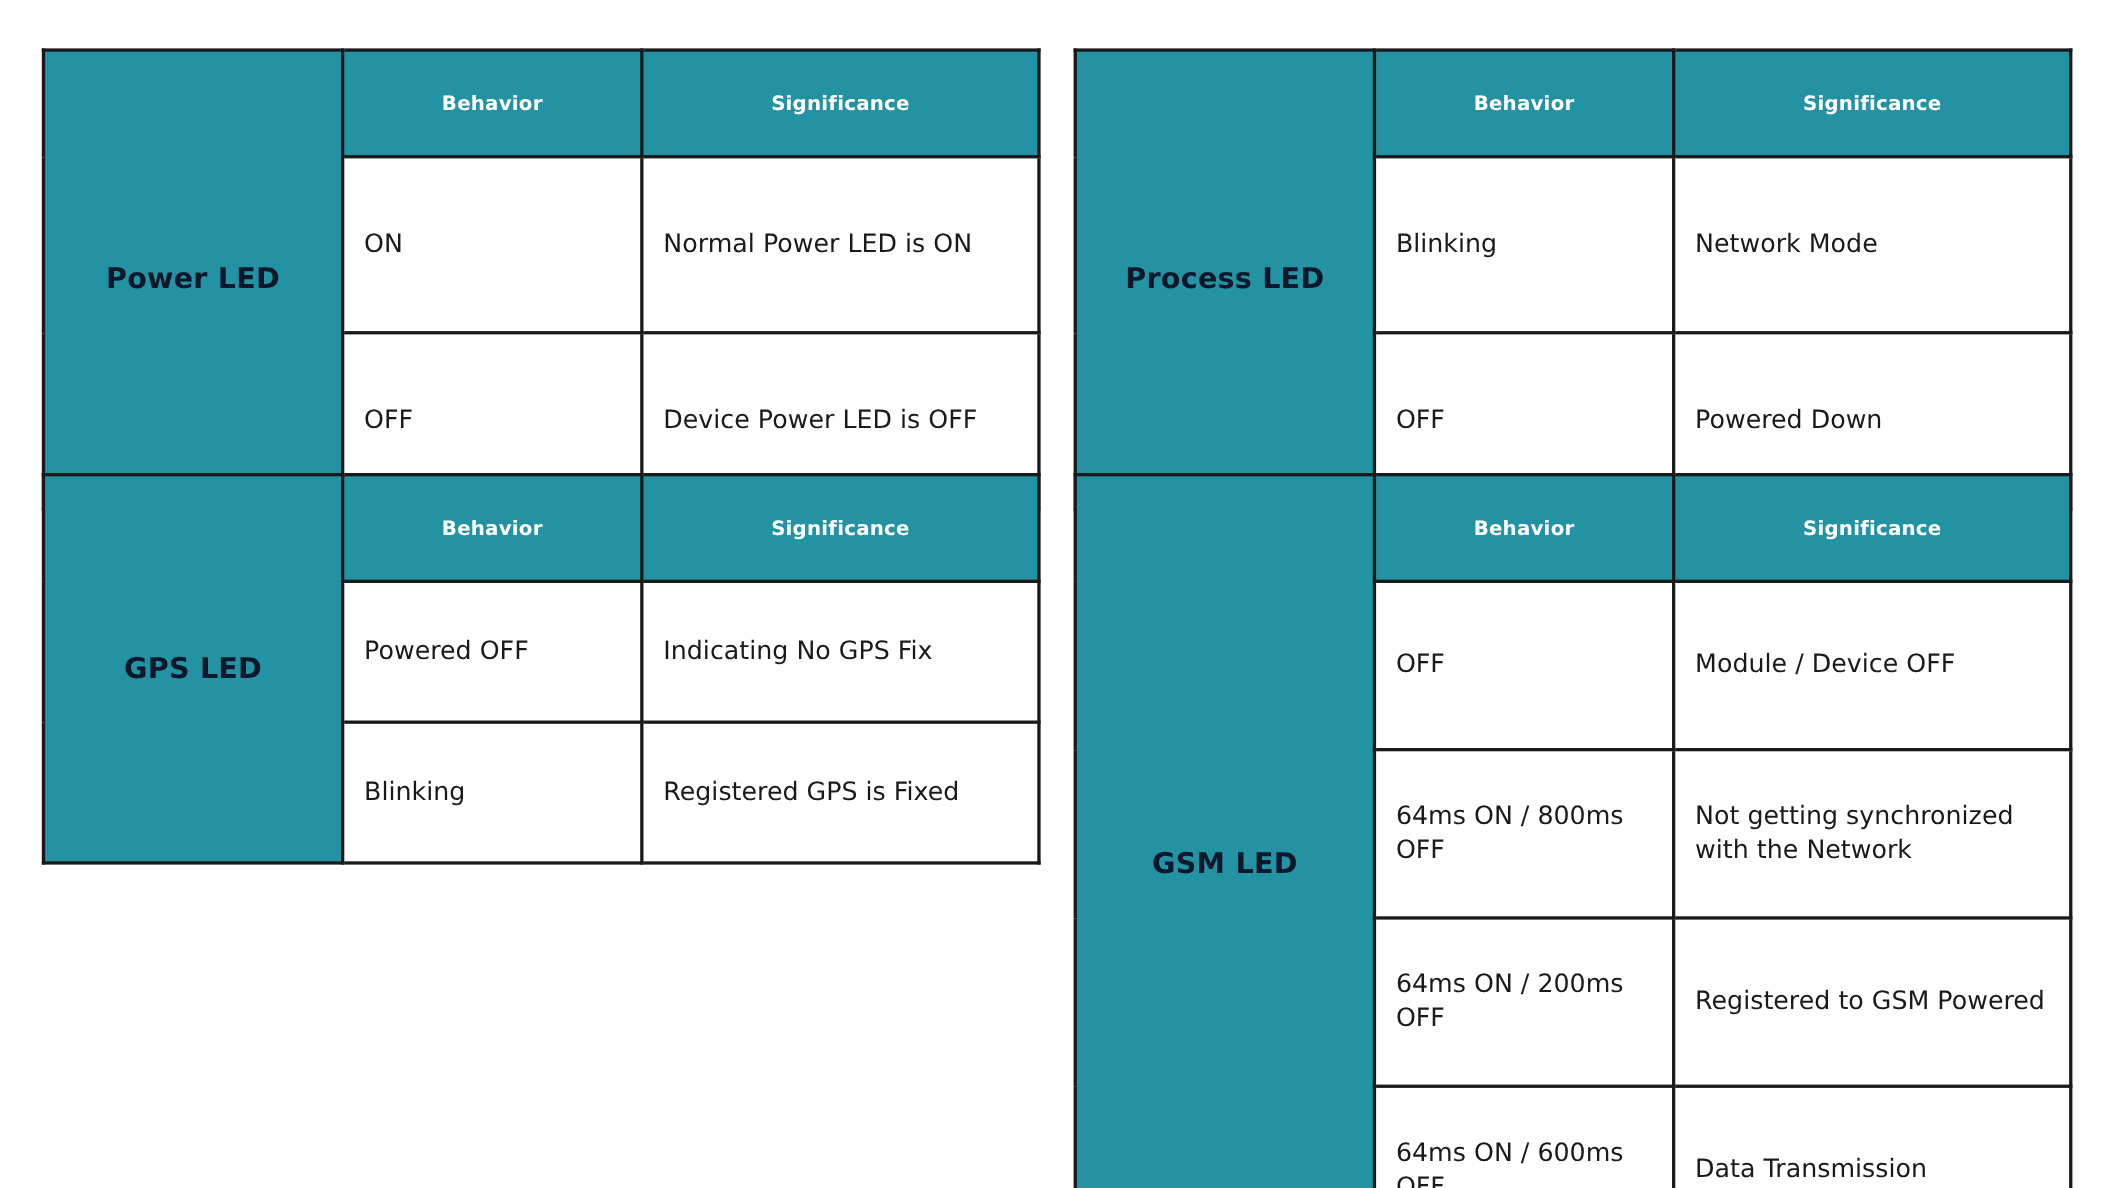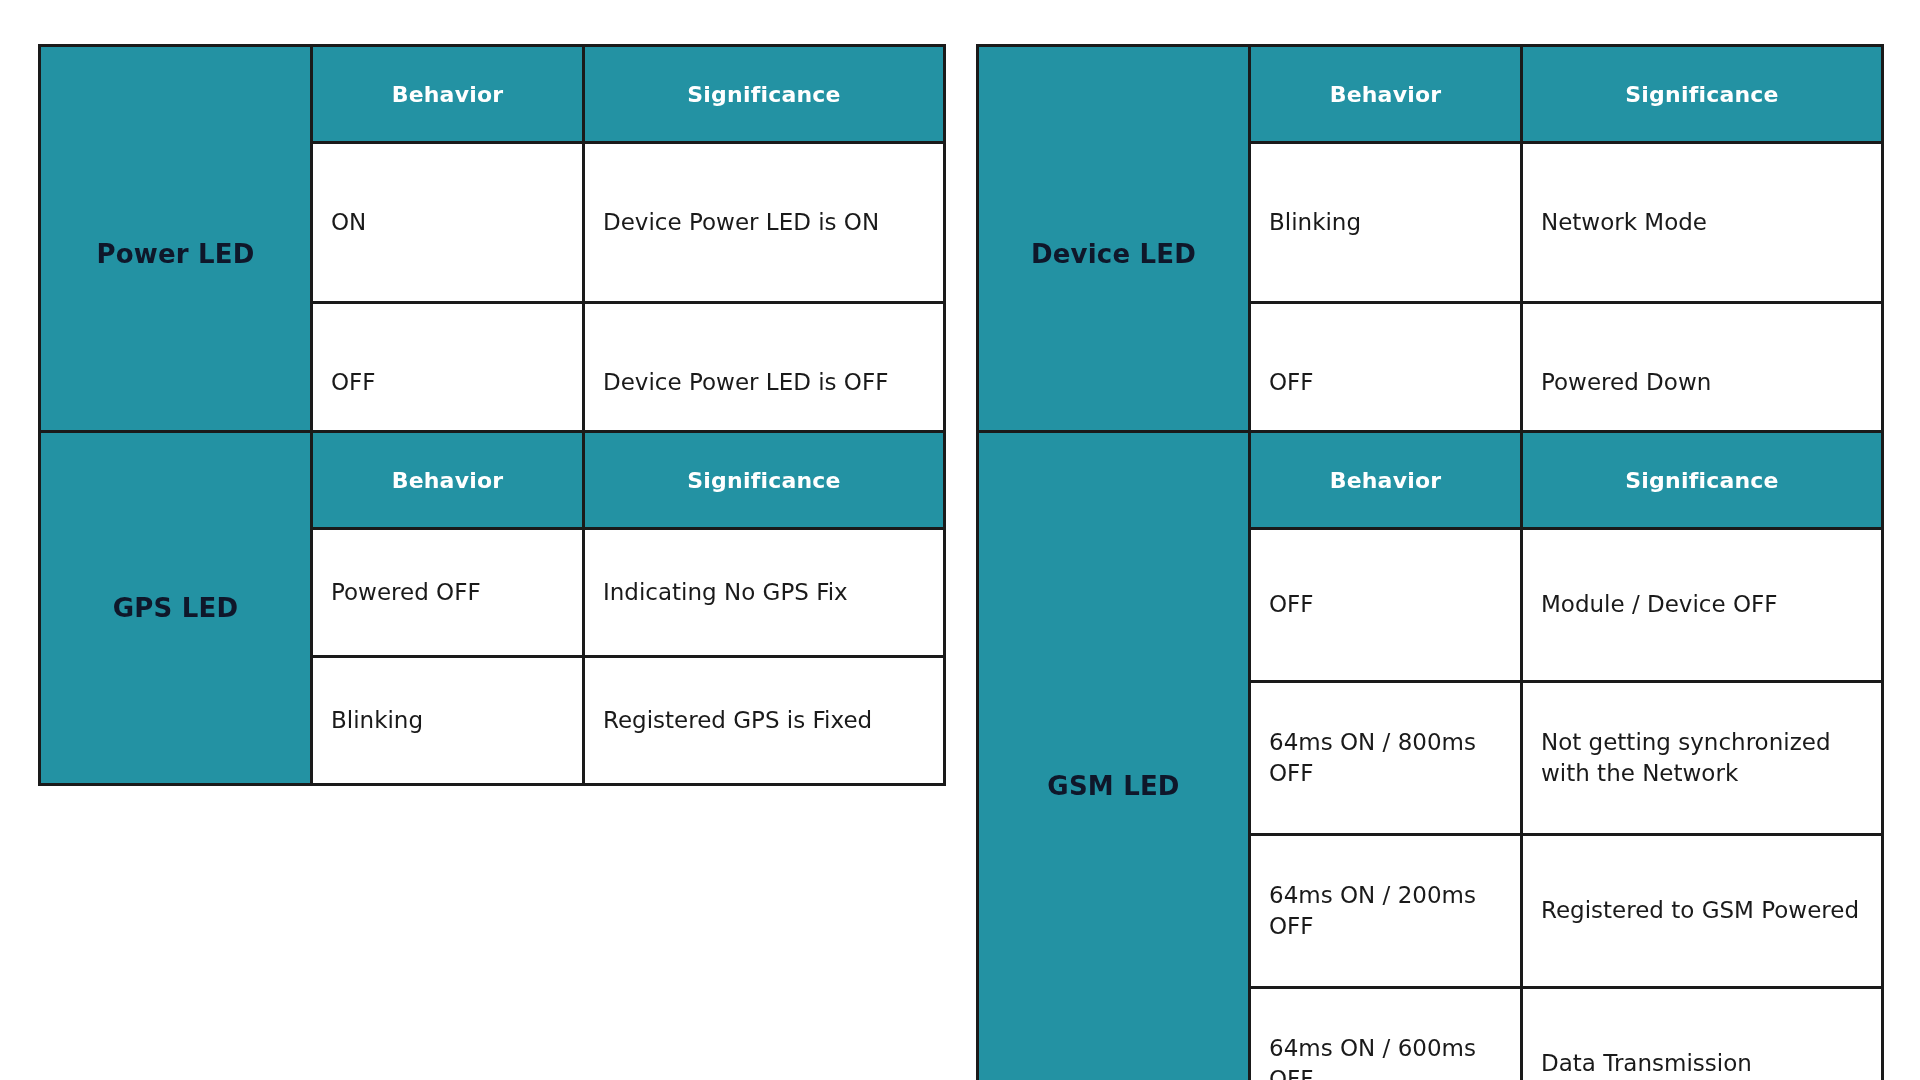--- a/index.html
+++ b/index.html
@@ -44,21 +44,21 @@
     font-weight: bold;
     letter-spacing: 0.2px;
     width: 272px;
   }
 
   
   .hdr-cell {
     background: #2392A3;
     color: #ffffff;
     text-align: center;
-    font-size: 22px;
+    font-size: 18px;
     font-weight: bold;
     letter-spacing: 0.2px;
     height: 97px;
   }
 
   
 
   .data-cell {
     background: #ffffff;
     color: #1a1a1a;
@@ -107,33 +107,33 @@
 
   <table class="led-table" id="table-power-led">
     <tbody>
         <tr>
       <td class="label-cell col-label" rowspan="3">Power LED</td>
       <td class="hdr-cell col-behavior">Behavior</td>
       <td class="hdr-cell col-significance">Significance</td>
     </tr>
     <tr class="row-std">
       <td class="data-cell col-behavior">ON</td>
-      <td class="data-cell col-significance">Device Power LED is ON</td>
+      <td class="data-cell col-significance">Normal Power LED is ON</td>
     </tr>
     <tr class="row-std">
       <td class="data-cell col-behavior">OFF</td>
       <td class="data-cell col-significance">Device Power LED is OFF</td>
     </tr>
   </tbody>
     </table>
 
   <table class="led-table" id="table-process-led">
     <tbody>
         <tr>
-      <td class="label-cell col-label" rowspan="3">Device LED</td>
+      <td class="label-cell col-label" rowspan="3">Process LED</td>
       <td class="hdr-cell col-behavior">Behavior</td>
       <td class="hdr-cell col-significance">Significance</td>
     </tr>
     <tr class="row-std">
       <td class="data-cell col-behavior">Blinking</td>
       <td class="data-cell col-significance">Network Mode</td>
     </tr>
     <tr class="row-std">
       <td class="data-cell col-behavior">OFF</td>
       <td class="data-cell col-significance">Powered Down</td>

